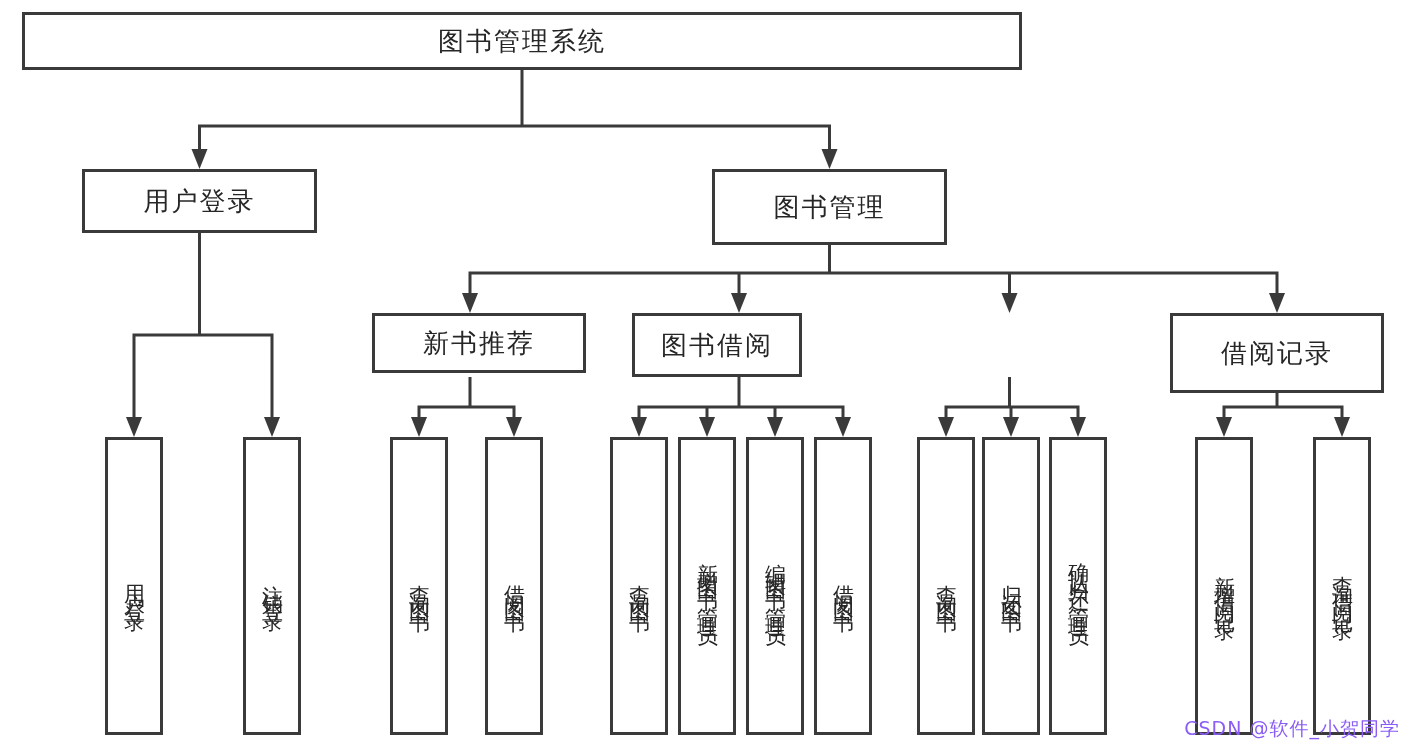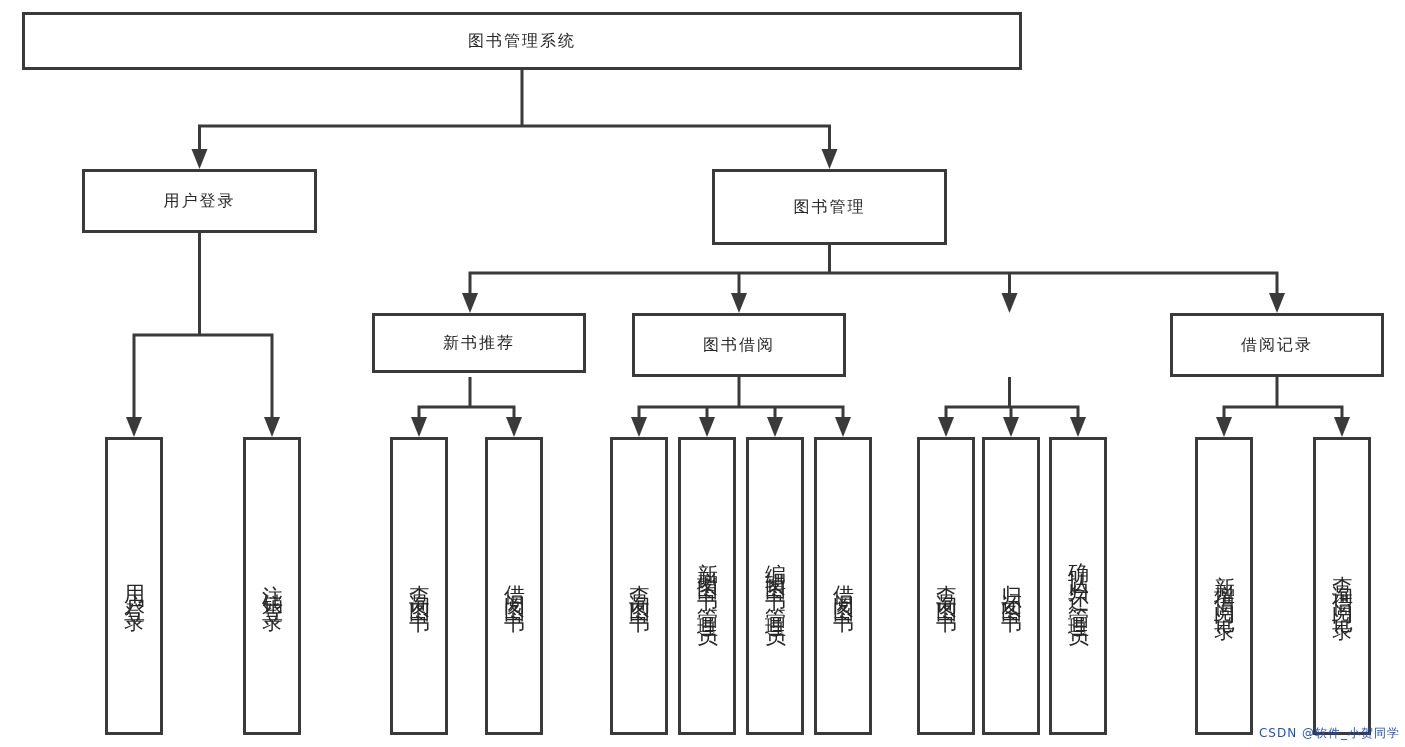--- a/index.html
+++ b/index.html
@@ -16,21 +16,21 @@
     box-sizing:border-box;
     background:#ffffff;
     border:3px solid #3a3a3a;
     display:flex;
     align-items:center;
     justify-content:center;
     z-index:2;
     color:#262626;
   }
   .hlabel{
-    font-size:16px;
+    font-size:26px;
     letter-spacing:2px;
     white-space:nowrap;
     color:#262626;
   }
   .leaf{
     width:58px;
     top:437px;
     height:298px;
   }
   .vlabel{
@@ -39,22 +39,22 @@
     font-size:21px;
     letter-spacing:9px;
     line-height:1;
     color:#262626;
     white-space:nowrap;
   }
   .watermark{
     position:absolute;
     right:5px;
     bottom:5px;
-    font-size:12px;
-    color:#1d4ed8;
+    font-size:19px;
+    color:#8b5cf6;
     z-index:3;
     letter-spacing:1px;
     white-space:nowrap;
   }
 </style>
 </head>
 <body>
 
 <div class="canvas">
 
@@ -105,24 +105,24 @@
   <div class="box" style="left:82px;top:169px;width:235px;height:64px;">
     <span class="hlabel">用户登录</span>
   </div>
   <div class="box" style="left:712px;top:169px;width:235px;height:76px;">
     <span class="hlabel">图书管理</span>
   </div>
 
   <div class="box" style="left:372px;top:313px;width:214px;height:60px;">
     <span class="hlabel">新书推荐</span>
   </div>
-  <div class="box" style="left:632px;top:313px;width:214px;height:64px;">
+  <div class="box" style="left:632px;top:313px;width:170px;height:64px;">
     <span class="hlabel">图书借阅</span>
   </div>
-  <div class="box" style="left:1170px;top:313px;width:214px;height:64px;">
+  <div class="box" style="left:1170px;top:313px;width:214px;height:80px;">
     <span class="hlabel">借阅记录</span>
   </div>
 
   <div class="box leaf" style="left:105px;">
     <span class="vlabel">用户登录</span>
   </div>
   <div class="box leaf" style="left:243px;">
     <span class="vlabel">注销登录</span>
   </div>
 

